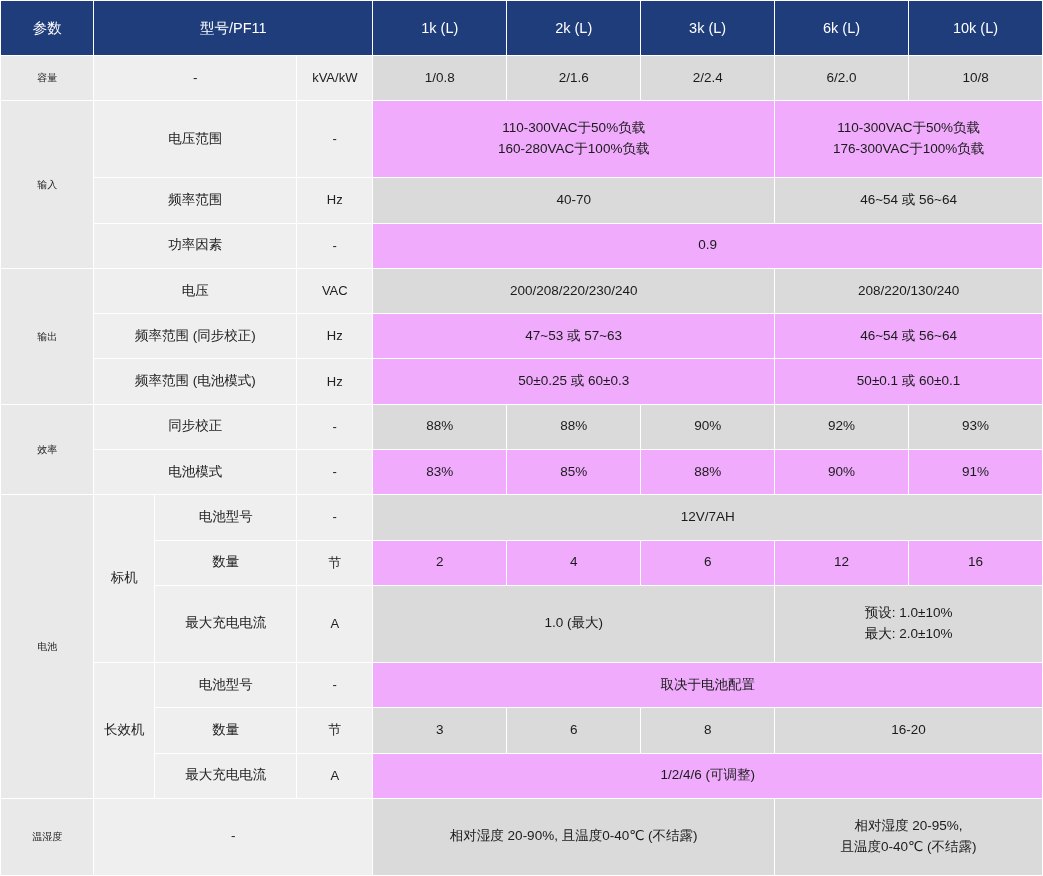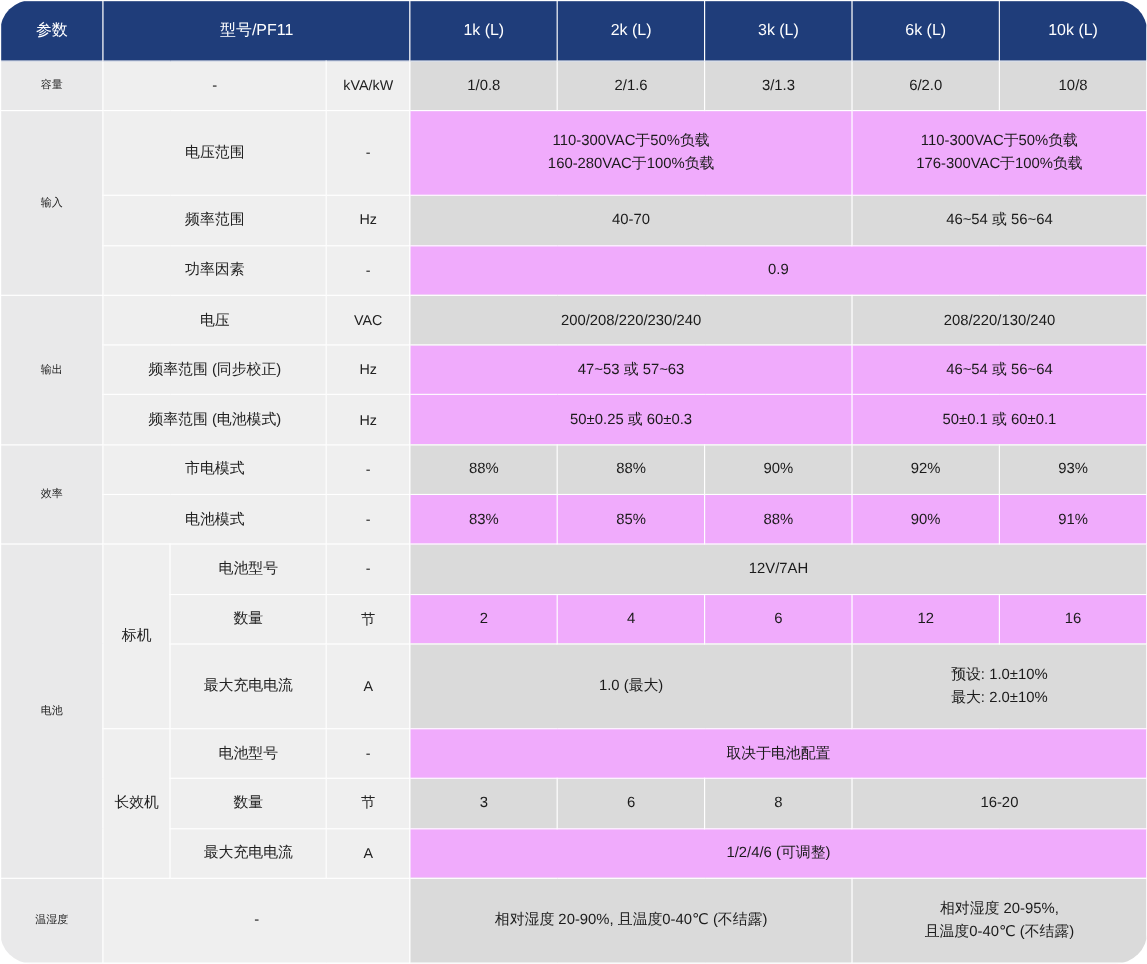--- a/index.html
+++ b/index.html
@@ -10,21 +10,20 @@
   body {
     font-family: "Liberation Sans", "DejaVu Sans", sans-serif;
     color: #1b1b1b;
   }
   #sheet {
     width: 1043px;
     height: 876px;
     position: relative;
     overflow: hidden;
     background: #ffffff;
-    border-radius: 29px;
   }
   table.spec {
     border-collapse: collapse;
     table-layout: fixed;
     width: 1043px;
     height: 876px;
     font-size: 13.5px;
   }
   table.spec td, table.spec th {
     border: 1px solid #ffffff;
@@ -103,21 +102,21 @@
         <td class="hdr">6k (L)</td>
         <td class="hdr">10k (L)</td>
       </tr>
 
       <tr>
         <td class="cat">容量</td>
         <td class="sub" colspan="2">-</td>
         <td class="unit">kVA/kW</td>
         <td class="v-dark">1/0.8</td>
         <td class="v-dark">2/1.6</td>
-        <td class="v-dark">3/1.3</td>
+        <td class="v-dark">2/2.4</td>
         <td class="v-dark">6/2.0</td>
         <td class="v-dark">10/8</td>
       </tr>
 
       <tr>
         <td class="cat" rowspan="3">输入</td>
         <td class="sub" colspan="2">电压范围</td>
         <td class="unit">-</td>
         <td class="v-light multi" colspan="3">110-300VAC于50%负载
 160-280VAC于100%负载</td>
@@ -155,21 +154,21 @@
 
       <tr>
         <td class="sub" colspan="2">频率范围 (电池模式)</td>
         <td class="unit">Hz</td>
         <td class="v-light" colspan="3">50±0.25 或 60±0.3</td>
         <td class="v-light" colspan="2">50±0.1 或 60±0.1</td>
       </tr>
 
       <tr>
         <td class="cat" rowspan="2">效率</td>
-        <td class="sub" colspan="2">市电模式</td>
+        <td class="sub" colspan="2">同步校正</td>
         <td class="unit">-</td>
         <td class="v-dark">88%</td>
         <td class="v-dark">88%</td>
         <td class="v-dark">90%</td>
         <td class="v-dark">92%</td>
         <td class="v-dark">93%</td>
       </tr>
 
       <tr>
         <td class="sub" colspan="2">电池模式</td>

